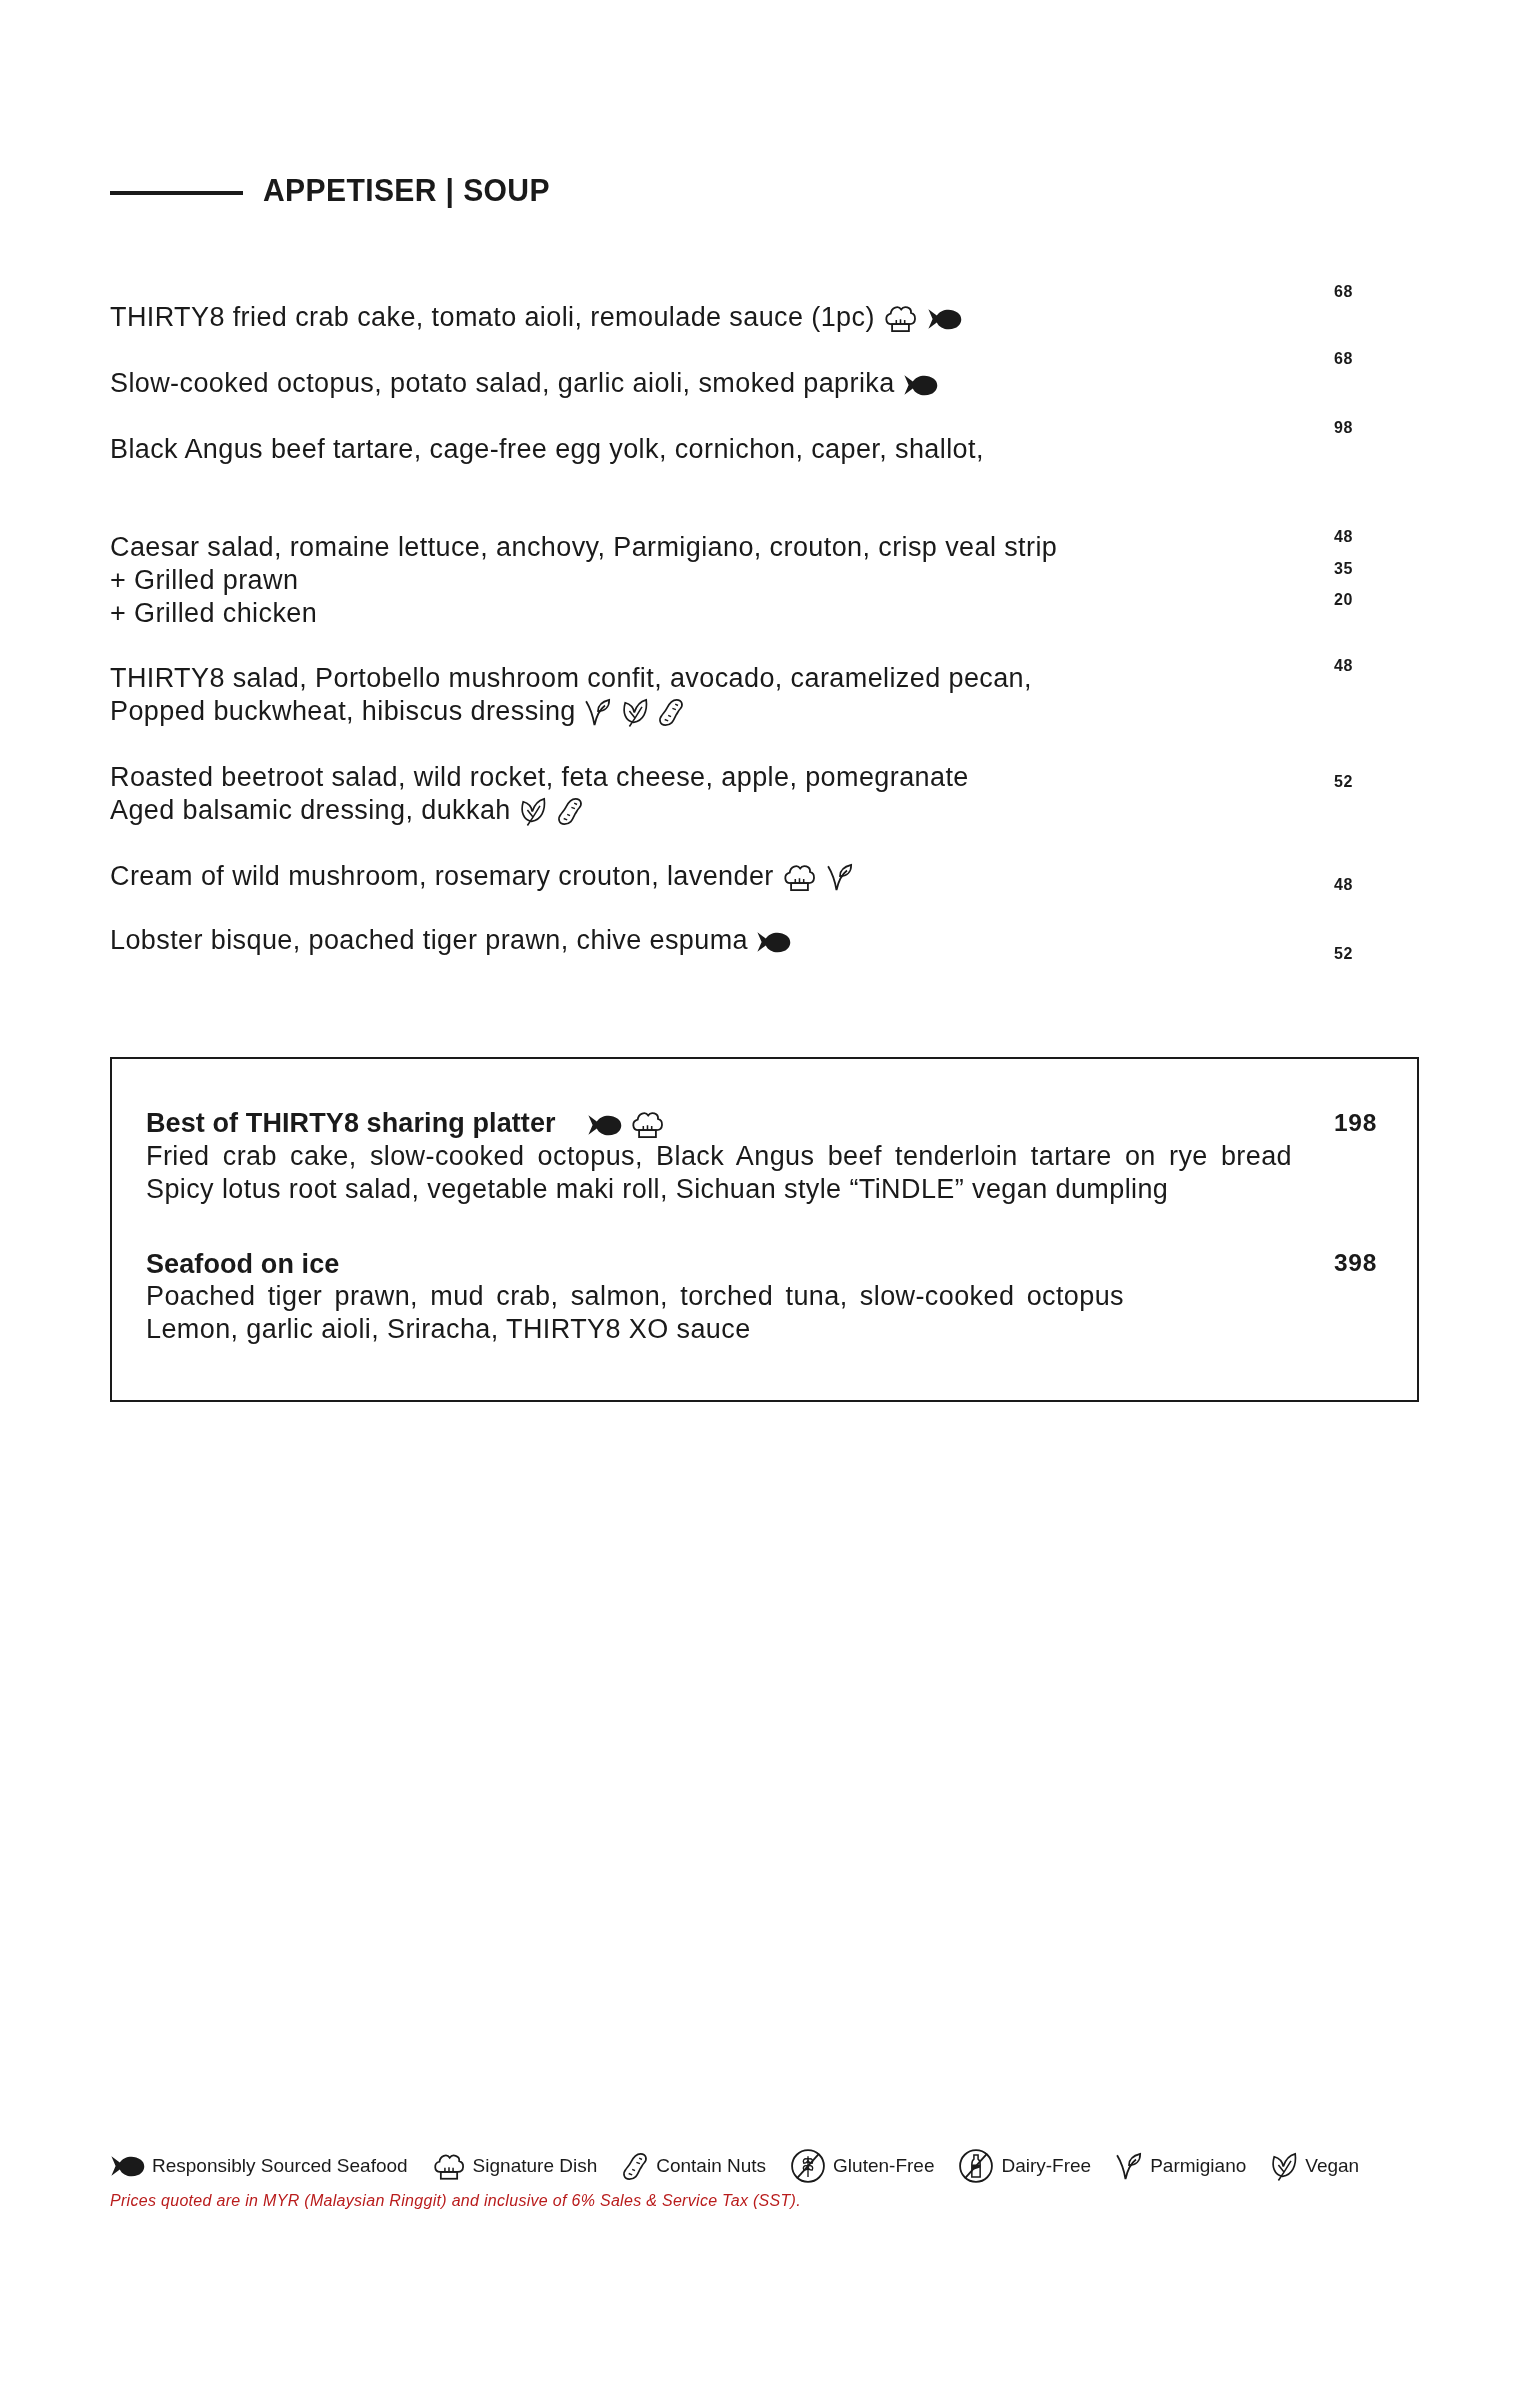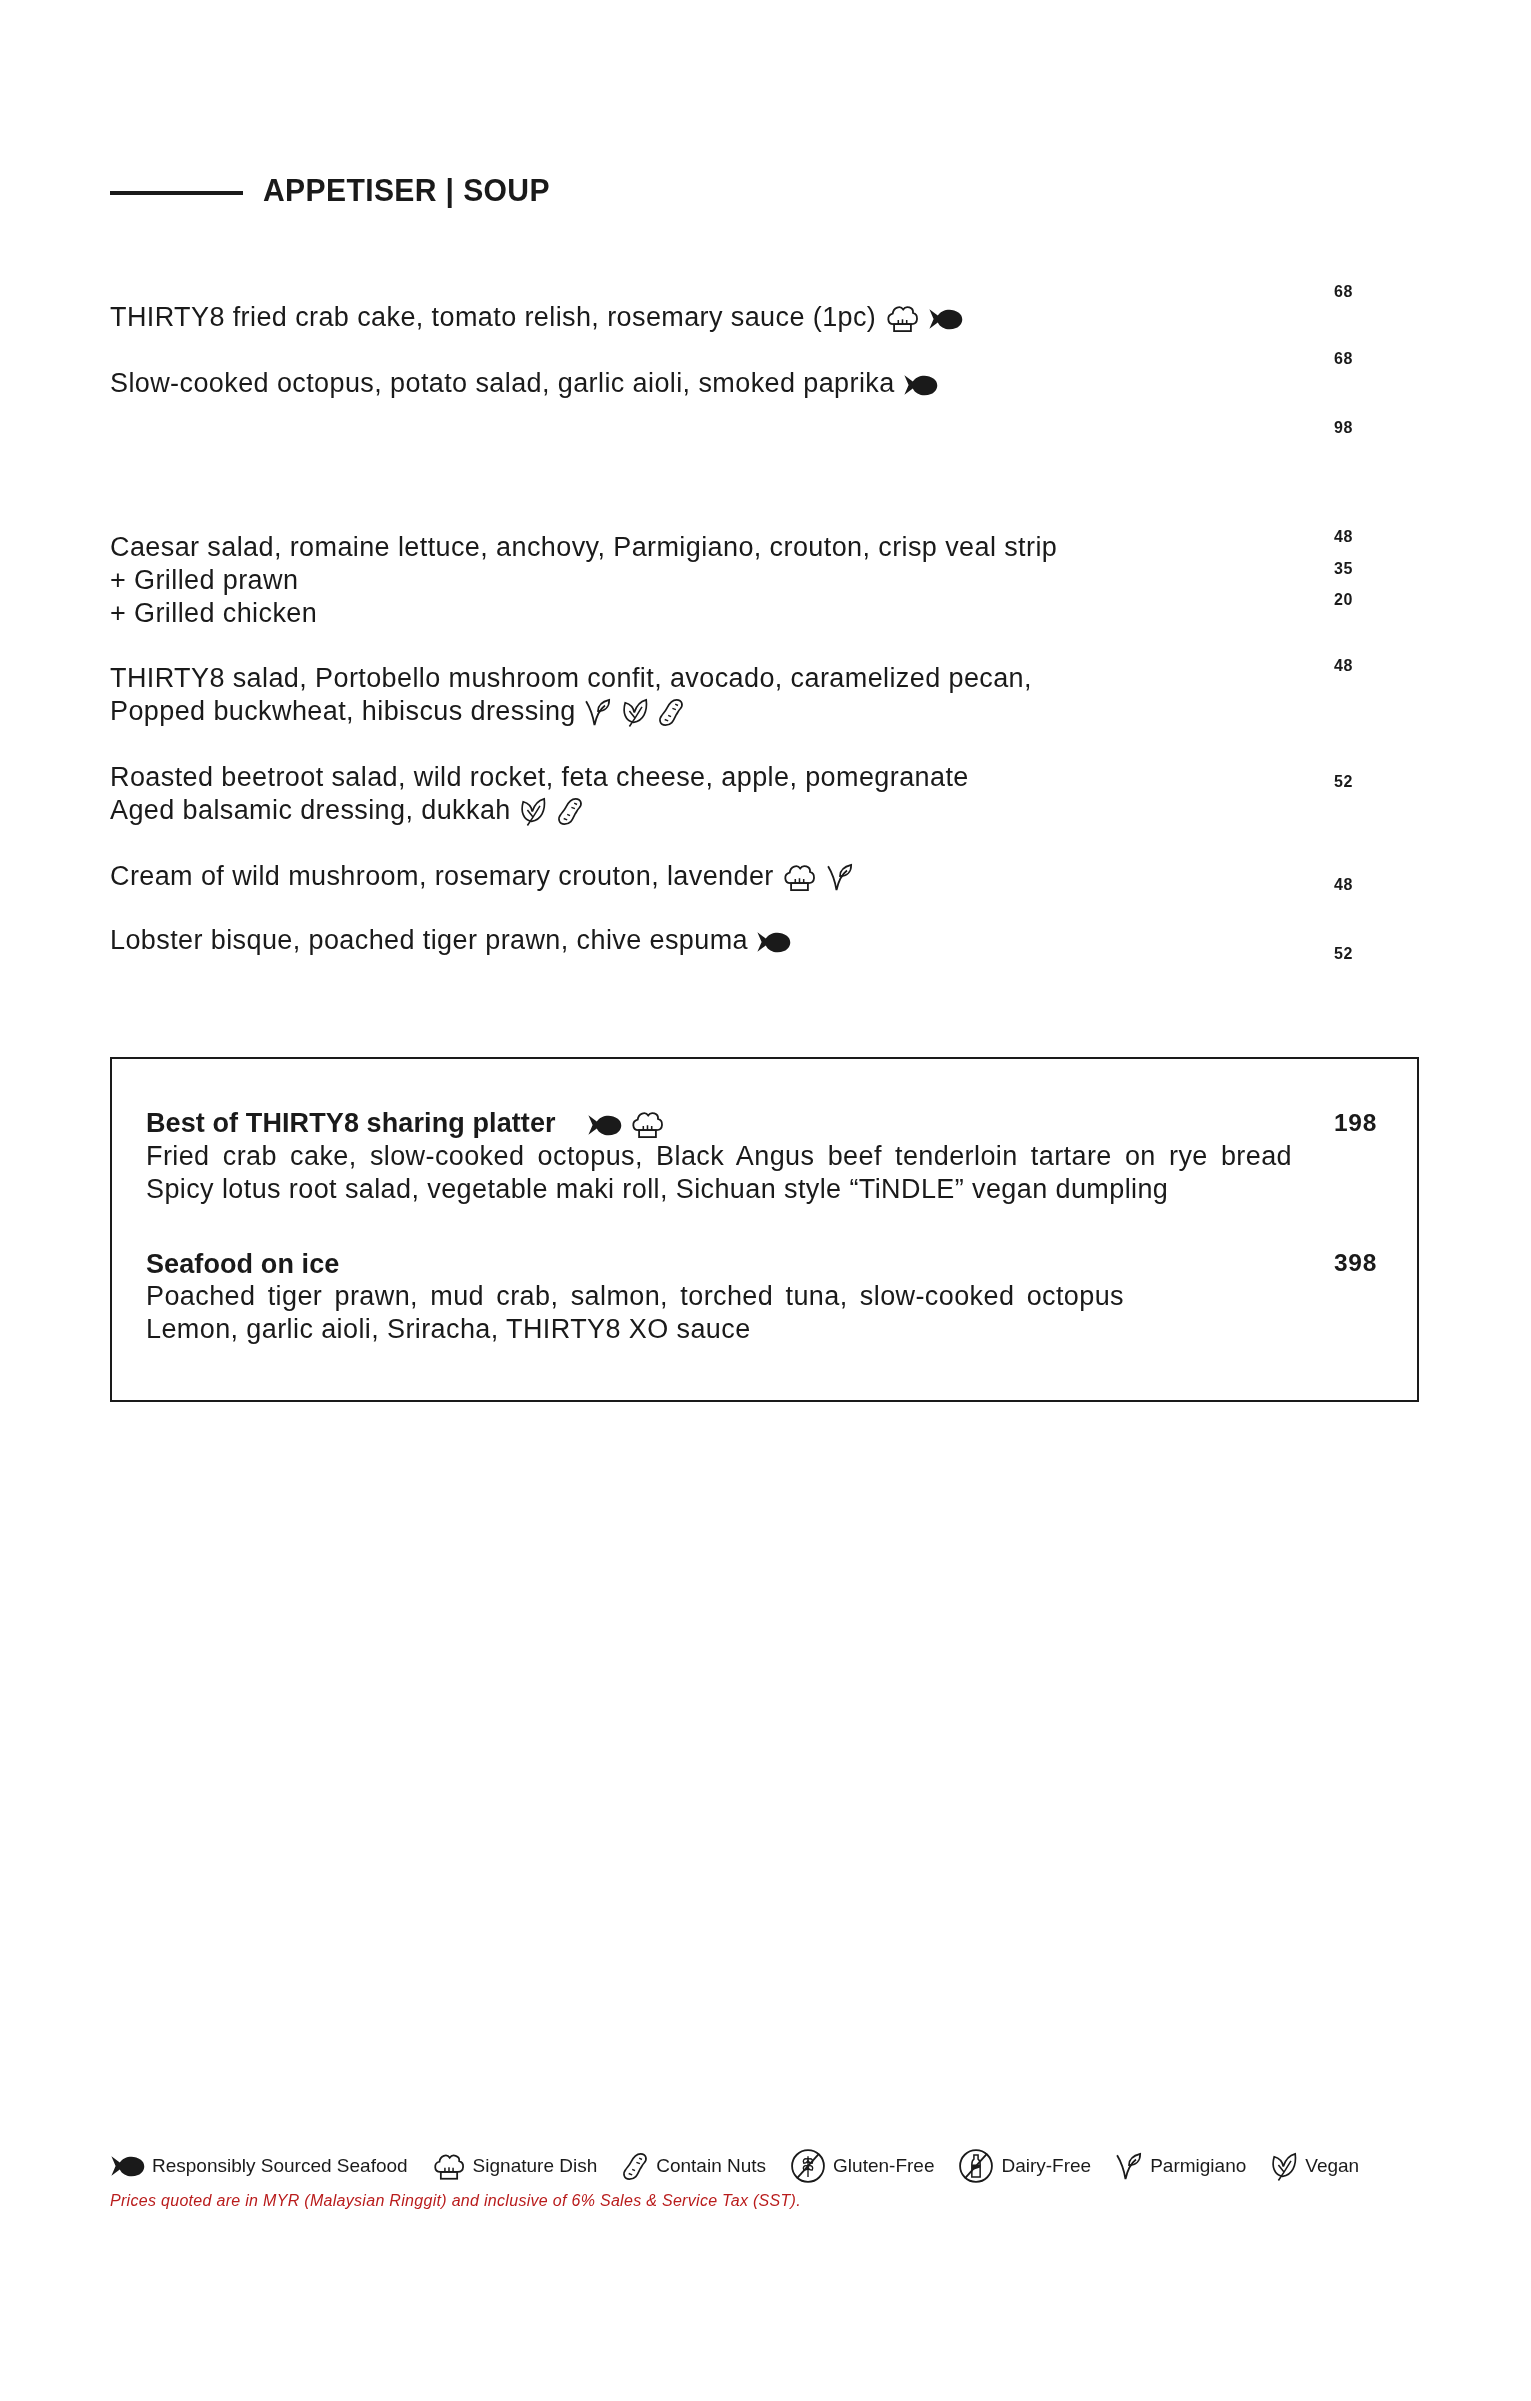--- a/index.html
+++ b/index.html
@@ -22,38 +22,39 @@
   .legend .lg .ic { margin-left:0; margin-right:7px; }
   .note { left:110px; top:2192px; font-size:16px; font-style:italic; letter-spacing:0.3px; color:#b91c1c; white-space:nowrap; }
 </style>
 </head>
 <body>
 
 <div class="abs hdr-line"></div>
 <div class="abs hdr-title">APPETISER | SOUP</div>
 
 <div class="abs item" style="top:301px;">
-  <span class="line"><span>THIRTY8 fried crab cake, tomato relish, rosemary sauce (1pc)</span><span class="ic"><svg width="35" height="31" viewBox="0 0 50 44">
+  <span class="line"><span>THIRTY8 fried crab cake, tomato aioli, remoulade sauce (1pc)</span><span class="ic"><svg width="35" height="31" viewBox="0 0 50 44">
           <path d="M12 30 C3 30 2 17 11 15 C12 6 22 3 26 9 C30 3 41 6 40 14 C48 16 48 30 38 30 Z" fill="none" stroke="#1a1a1a" stroke-width="2.6"></path>
           <rect x="13" y="30" width="24" height="10" fill="none" stroke="#1a1a1a" stroke-width="2.6"></rect>
           <path d="M19 30 L19 24 M25 30 L25 23 M31 30 L31 24" stroke="#1a1a1a" stroke-width="2.2"></path>
         </svg></span><span class="ic"><svg width="35" height="24" viewBox="0 0 50 34">
           <path d="M2 3 L14 12 C20 3 34 1 44 8 C52 14 50 26 40 30 C30 34 18 31 14 22 L2 31 L8 17 Z" fill="#1a1a1a"></path>
         </svg></span></span>
 </div>
 <div class="abs price" style="top:283px;">68</div>
 
 <div class="abs item" style="top:367px;">
   <span class="line"><span>Slow-cooked octopus, potato salad, garlic aioli, smoked paprika</span><span class="ic"><svg width="35" height="24" viewBox="0 0 50 34">
           <path d="M2 3 L14 12 C20 3 34 1 44 8 C52 14 50 26 40 30 C30 34 18 31 14 22 L2 31 L8 17 Z" fill="#1a1a1a"></path>
         </svg></span></span>
 </div>
 <div class="abs price" style="top:350px;">68</div>
 
 <div class="abs item" style="top:433px;">
+  <span class="line">Black Angus beef tartare, cage-free egg yolk, cornichon, caper, shallot,</span>
 </div>
 <div class="abs price" style="top:419px;">98</div>
 
 <div class="abs item" style="top:531px;">
   <span class="line">Caesar salad, romaine lettuce, anchovy, Parmigiano, crouton, crisp veal strip</span>
   <span class="line">+ Grilled prawn</span>
   <span class="line">+ Grilled chicken</span>
 </div>
 <div class="abs price" style="top:528px;">48</div>
 <div class="abs price" style="top:560px;">35</div>

